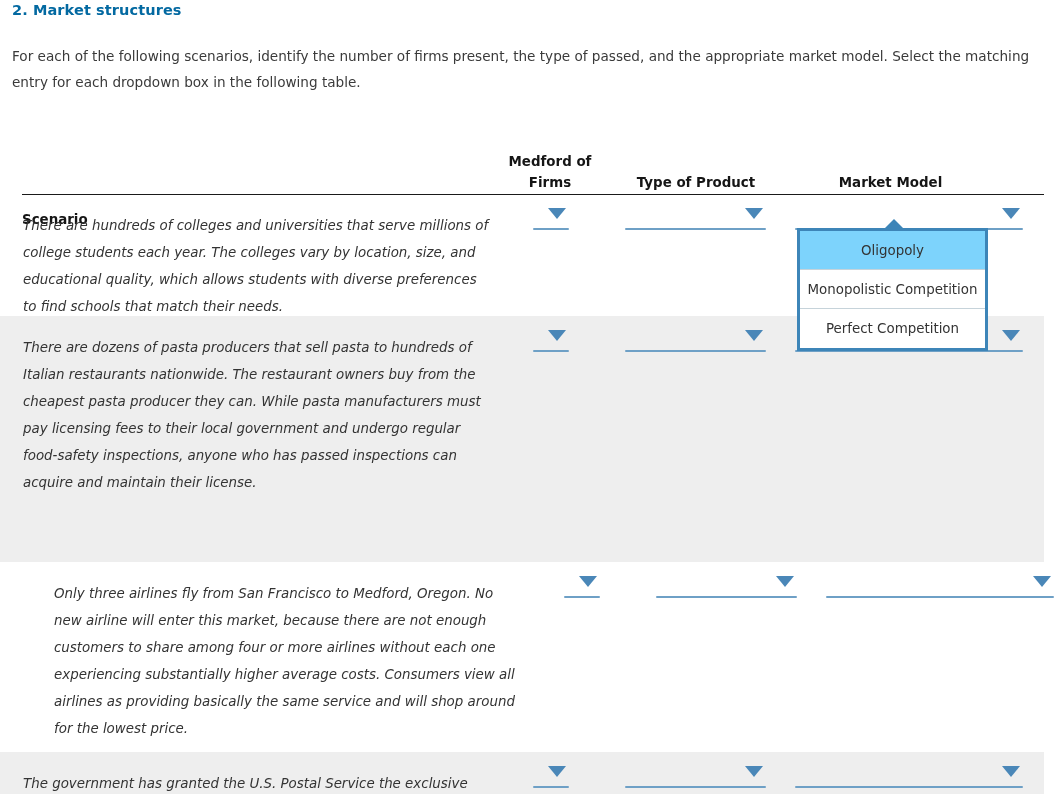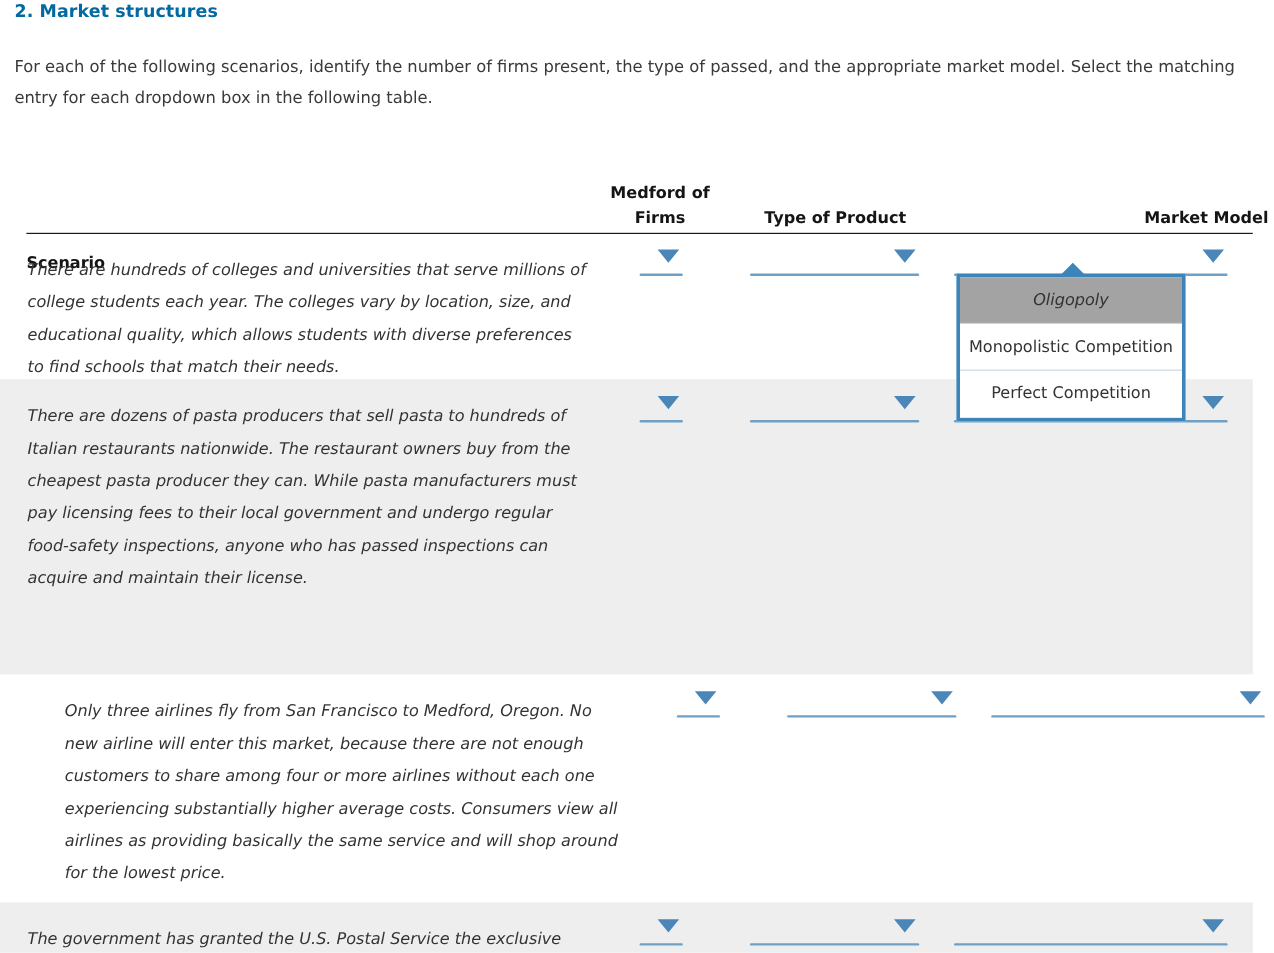--- a/index.html
+++ b/index.html
@@ -67,24 +67,23 @@
     left: 500px;
     top: 6px;
     width: 100px;
   }
   .col-head.product-head {
     left: 622px;
     top: 27px;
     width: 148px;
   }
   .col-head.model-head {
-    left: 824px;
+    left: 774px;
     top: 27px;
     width: 233px;
-    text-align: right;
   }
   #header-rule {
     position: absolute;
     left: 22px;
     top: 49px;
     width: 1022px;
     height: 0;
     border-top: 1.6px solid #1a1a1a;
   }
 
@@ -167,21 +166,21 @@
     line-height: 39px;
     text-align: center;
     font-size: 13.4px;
     color: #333333;
     background: #ffffff;
     border-bottom: 1px solid #c6d3da;
     box-sizing: border-box;
     white-space: nowrap;
   }
   .dd-option:last-child { border-bottom: none; }
-  .dd-option.highlighted { background: #a3a3a3; font-style: italic; }
+  .dd-option.highlighted { background: #7dd3fc; }
 </style>
 </head>
 <body>
 
 <div id="page-title">2. Market structures</div>
 
 <div id="intro-paragraph">For each of the following scenarios, identify the number of firms present, the type of passed, and the appropriate market model. Select the matching entry for each dropdown box in the following table.</div>
 
 <div id="market-table">
 

